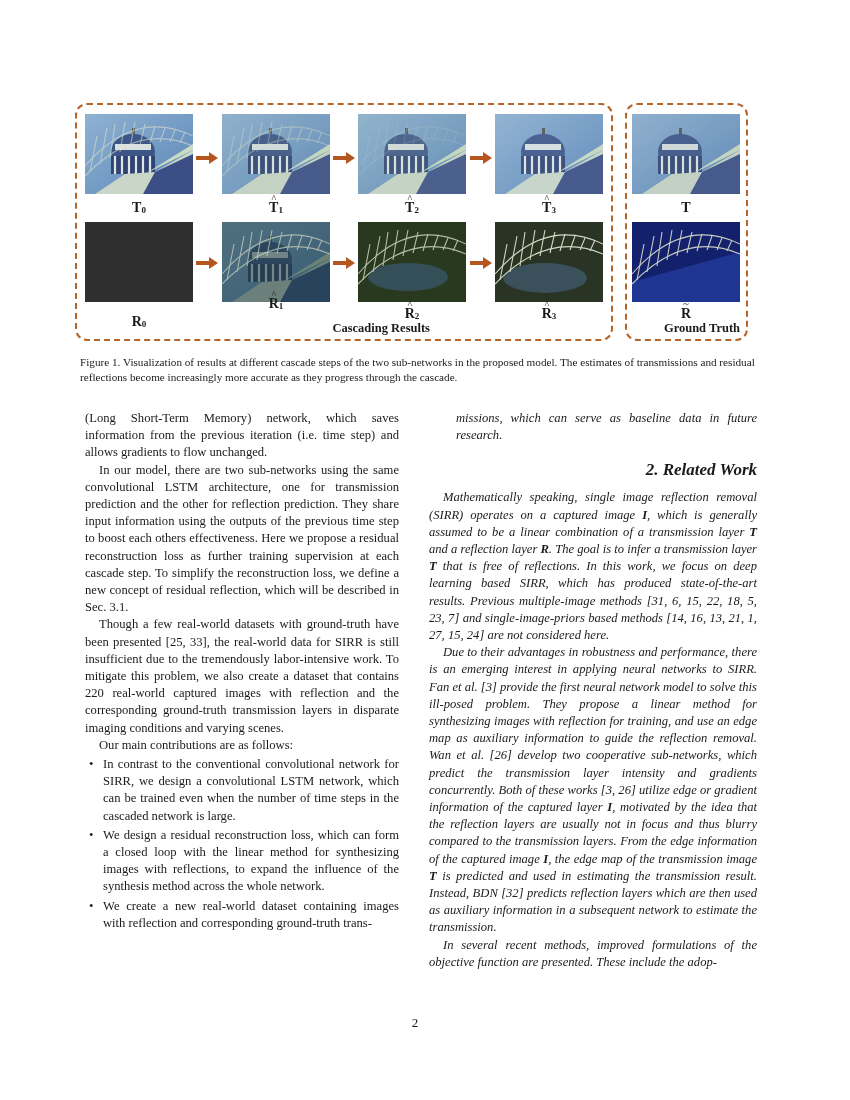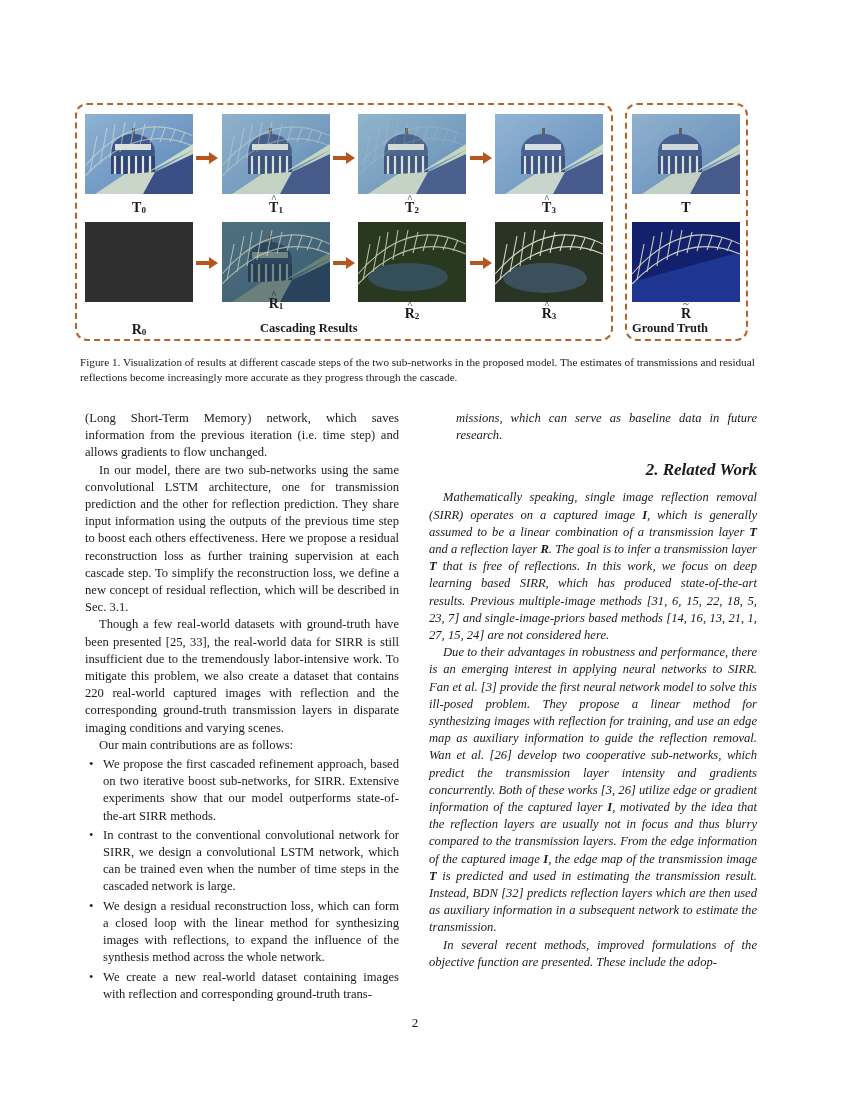--- a/index.html
+++ b/index.html
@@ -7,21 +7,21 @@
          font-family:"Liberation Serif","DejaVu Serif",serif; color:#1a1a1a; }
   .panel { position:absolute; border:2px dashed #b5652a; border-radius:12px; box-sizing:border-box; }
   .thumb { position:absolute; width:108px; height:80px; overflow:hidden; }
   .thumb svg { width:100%; height:100%; display:block; }
   .arrow { position:absolute; width:22px; height:12px; }
   .lbl { position:absolute; font-weight:bold; font-size:14px; text-align:center; width:108px; line-height:16px; }
   .lbl sub { font-size:9px; vertical-align:baseline; position:relative; top:1px; }
   .hat { display:inline-block; position:relative; }
   .hat::before { content:"^"; position:absolute; left:50%; transform:translateX(-50%); top:-9px; font-size:10px; font-weight:normal; }
   .tilde::before { content:"~"; position:absolute; left:50%; transform:translateX(-50%); top:-11px; font-size:11px; font-weight:normal; }
-  .group-title { position:absolute; font-weight:bold; font-size:12.5px; text-align:left; }
+  .group-title { position:absolute; font-weight:bold; font-size:12.5px; text-align:right; }
   .caption { position:absolute; left:80px; top:355px; width:690px; font-size:11.2px; line-height:15px; text-align:left; }
   .col { position:absolute; font-size:12.6px; line-height:17.2px; text-align:justify; }
   .col p { margin:0; }
   .indent { text-indent:14px; }
   .col ul { margin:0; padding-left:18px; list-style:none; }
   .col li { position:relative; text-align:justify; }
   .col li::before { content:"•"; position:absolute; left:-14px; top:0; }
   .h2 { font-size:17px; font-weight:bold; margin:16px 0 9px 0; line-height:20px; text-align:right; }
   .pagenum { position:absolute; left:405px; top:1015px; font-size:13px; width:20px; text-align:center; }
   b.m { font-weight:bold; }
@@ -131,21 +131,21 @@
       </svg>
   </div>
   <div class="thumb" style="left:632px;top:222px;">
     <svg viewBox="0 0 108 80">
         <rect width="108" height="80" fill="#13206b"></rect>
         <polygon points="0,80 0,60 108,30 108,80" fill="#1e3592"></polygon>
         <use href="#bridge" opacity="0.85"></use>
       </svg>
   </div>
 
-  <div class="lbl" style="left:85px;top:322px;"><span>R</span><sub>0</sub></div>
+  <div class="lbl" style="left:85px;top:314px;"><span>R</span><sub>0</sub></div>
   <div class="lbl" style="left:222px;top:296px;"><span class="hat">R</span><sub>1</sub></div>
   <div class="lbl" style="left:358px;top:306px;"><span class="hat">R</span><sub>2</sub></div>
   <div class="lbl" style="left:495px;top:306px;"><span class="hat">R</span><sub>3</sub></div>
   <div class="lbl" style="left:632px;top:306px;"><span class="hat tilde">R</span></div>
 
   <div class="group-title" style="left:260px;top:321px;width:170px;">Cascading Results</div>
   <div class="group-title" style="left:632px;top:321px;width:108px;">Ground Truth</div>
 
   <svg class="arrow" style="left:196px;top:152px;" viewBox="0 0 22 12">
       <path d="M0,4 H13 V0 L22,6 L13,12 V8 H0 Z" fill="#b5561f"></path>
@@ -168,21 +168,20 @@
 </div>
 
 <div class="caption">Figure 1. Visualization of results at different cascade steps of the two sub-networks in the proposed model. The estimates of transmissions and residual reflections become increasingly more accurate as they progress through the cascade.</div>
 
 <div class="col" style="left:85px;top:410px;width:314px;">
   <p>(Long Short-Term Memory) network, which saves information from the previous iteration (i.e. time step) and allows gradients to flow unchanged.</p>
   <p class="indent">In our model, there are two sub-networks using the same convolutional LSTM architecture, one for transmission prediction and the other for reflection prediction. They share input information using the outputs of the previous time step to boost each others effectiveness. Here we propose a residual reconstruction loss as further training supervision at each cascade step. To simplify the reconstruction loss, we define a new concept of residual reflection, which will be described in Sec. 3.1.</p>
   <p class="indent">Though a few real-world datasets with ground-truth have been presented [25, 33], the real-world data for SIRR is still insufficient due to the tremendously labor-intensive work. To mitigate this problem, we also create a dataset that contains 220 real-world captured images with reflection and the corresponding ground-truth transmission layers in disparate imaging conditions and varying scenes.</p>
   <p class="indent">Our main contributions are as follows:</p>
   <ul style="margin-top:2px;">
-    <li style="margin-bottom:2px;">We propose the first cascaded refinement approach, based on two iterative boost sub-networks, for SIRR. Extensive experiments show that our model outperforms state-of-the-art SIRR methods.</li>
     <li style="margin-bottom:2px;">In contrast to the conventional convolutional network for SIRR, we design a convolutional LSTM network, which can be trained even when the number of time steps in the cascaded network is large.</li>
     <li style="margin-bottom:2px;">We design a residual reconstruction loss, which can form a closed loop with the linear method for synthesizing images with reflections, to expand the influence of the synthesis method across the whole network.</li>
     <li>We create a new real-world dataset containing images with reflection and corresponding ground-truth trans-</li>
   </ul>
 </div>
 
 <div class="col" style="left:429px;top:410px;width:328px;font-style:italic;">
   <p style="padding-left:27px;">missions, which can serve as baseline data in future research.</p>
   <div class="h2">2. Related Work</div>
   <p class="indent"><span>Mathematically speaking, single image reflection removal (SIRR) operates on a captured image </span><b class="m">I</b><span>, which is generally assumed to be a linear combination of a transmission layer </span><b class="m">T</b><span> and a reflection layer </span><b class="m">R</b><span>. The goal is to infer a transmission layer </span><b class="m">T</b><span> that is free of reflections. In this work, we focus on deep learning based SIRR, which has produced state-of-the-art results. Previous multiple-image methods [31, 6, 15, 22, 18, 5, 23, 7] and single-image-priors based methods [14, 16, 13, 21, 1, 27, 15, 24] are not considered here.</span></p>

